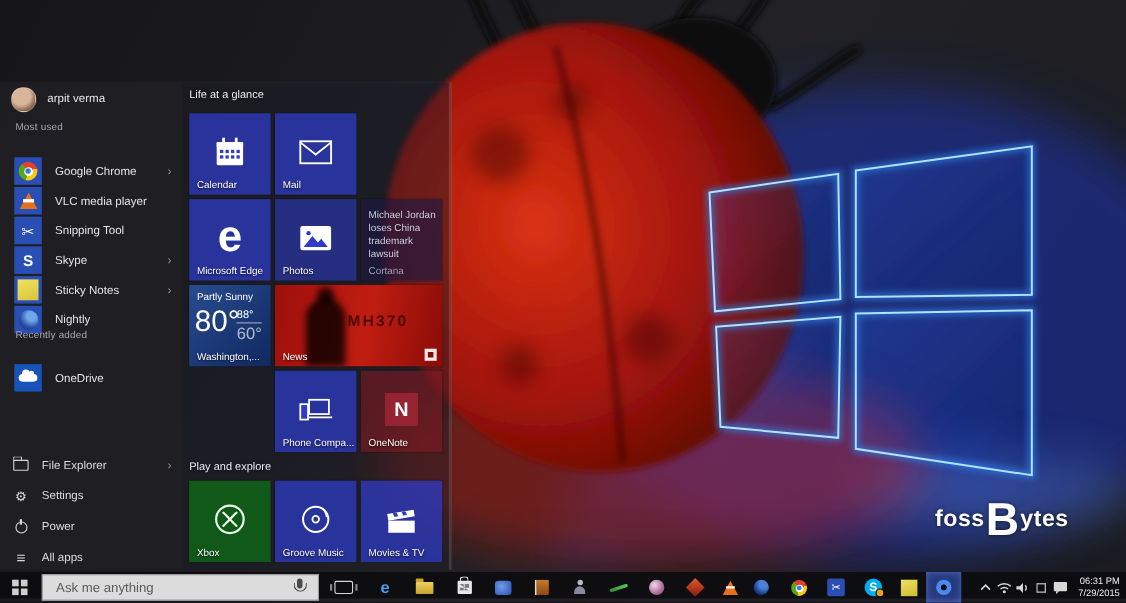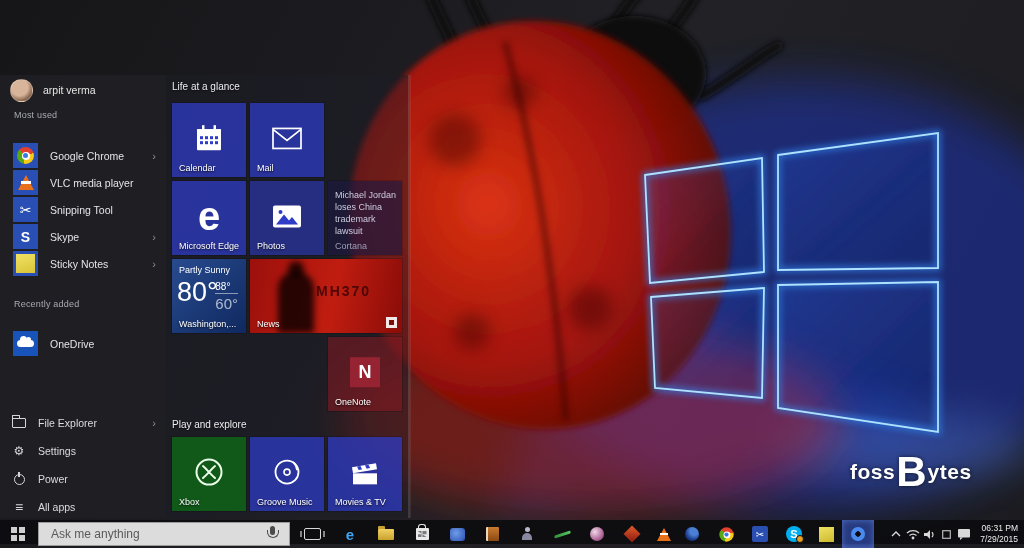--- a/index.html
+++ b/index.html
@@ -277,20 +277,26 @@
       <div class="mu-label">Skype</div>
       <div class="mu-chevron">›</div>
     </div>
     <div class="mu-row" style="top:163px">
       <div class="mu-tile">
           <div class="sticky-sq"></div>
         </div>
       <div class="mu-label">Sticky Notes</div>
       <div class="mu-chevron">›</div>
     </div>
+    <div class="mu-row" style="top:190px">
+      <div class="mu-tile">
+          <div class="nightly-ball"></div>
+        </div>
+      <div class="mu-label">Nightly</div>
+    </div>
 
     <div class="rail-header" style="top:224px">Recently added</div>
     <div class="mu-row" style="top:243px">
       <div class="onedrive-tile">
           <div class="cloud"></div>
         </div>
       <div class="mu-label">OneDrive</div>
     </div>
 
     <div class="sys-row" style="top:336px">
@@ -375,20 +381,28 @@
       </div>
       <div class="tile-label">Washington,...</div>
     </div>
     <div class="tile t-news" style="left:250px; top:184px">
       <div class="news-sil"></div>
       <div class="news-overlay-text">MH370</div>
       <div class="tile-label">News</div>
       <div class="news-badge"></div>
     </div>
 
+    <div class="tile t-blue" style="left:250px; top:262px">
+      <svg class="tile-icon" width="32" height="26">
+        <rect x="10" y="4" width="18" height="13" fill="none" stroke="#fff" stroke-width="1.6"></rect>
+        <line x1="7" y1="20" x2="31" y2="20" stroke="#fff" stroke-width="1.8"></line>
+        <rect x="2" y="8" width="7" height="14" fill="#2e3cc7" stroke="#fff" stroke-width="1.6"></rect>
+      </svg>
+      <div class="tile-label">Phone Compa...</div>
+    </div>
     <div class="tile t-onenote" style="left:328px; top:262px">
       <div class="tile-icon onenote-n">
           <span>N</span>
         </div>
       <div class="tile-label">OneNote</div>
     </div>
 
     <div class="tile t-xbox" style="left:172px; top:362px">
       <svg class="tile-icon" width="32" height="32">
         <circle cx="16" cy="16" r="12.5" fill="none" stroke="#eafeea" stroke-width="2"></circle>

